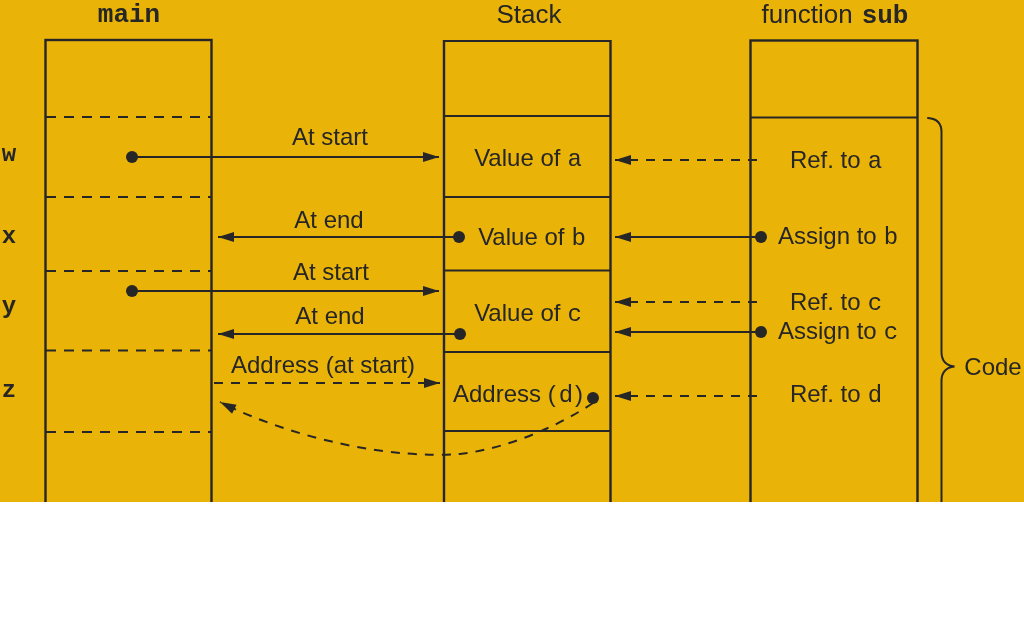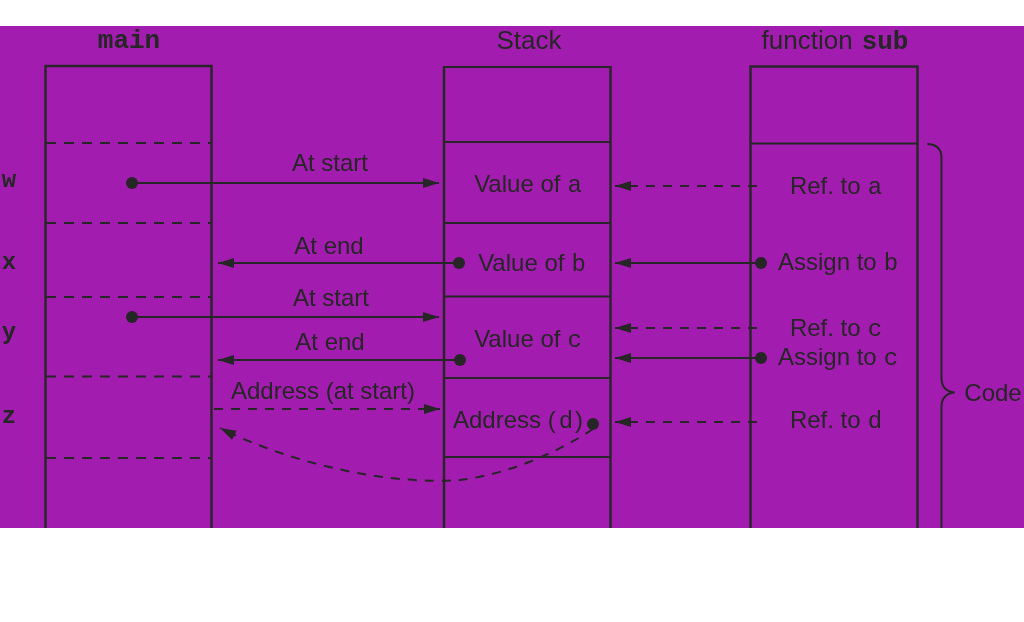--- a/index.html
+++ b/index.html
@@ -1,16 +1,16 @@
 <!DOCTYPE html>
 <html><head>
 <meta charset="utf-8">
 <style>
   html,body { margin:0; padding:0; background:#ffffff; }
-  .page { position:relative; width:1024px; height:502px; background:#a21caf; overflow:hidden;margin-top:26px; }
+  .page { position:relative; width:1024px; height:502px; background:#eab308; overflow:hidden; }
   svg { display:block; }
   text { fill:#262626; }
   .sans      { font-family:"Liberation Sans", sans-serif; font-size:24px; }
   .sans-title{ font-family:"Liberation Sans", sans-serif; font-size:26px; }
   .mono-var  { font-family:"Liberation Mono", monospace; font-size:24px; }
   .mono-bold { font-family:"Liberation Mono", monospace; font-size:24px; font-weight:bold; }
   .mono-title{ font-family:"Liberation Mono", monospace; font-size:26px; font-weight:bold; }
   .ln   { stroke:#262626; stroke-width:2; fill:none; }
   .lnTh { stroke:#262626; stroke-width:2.4; fill:none; }
   .dash-div { stroke-dasharray:10 8; }

